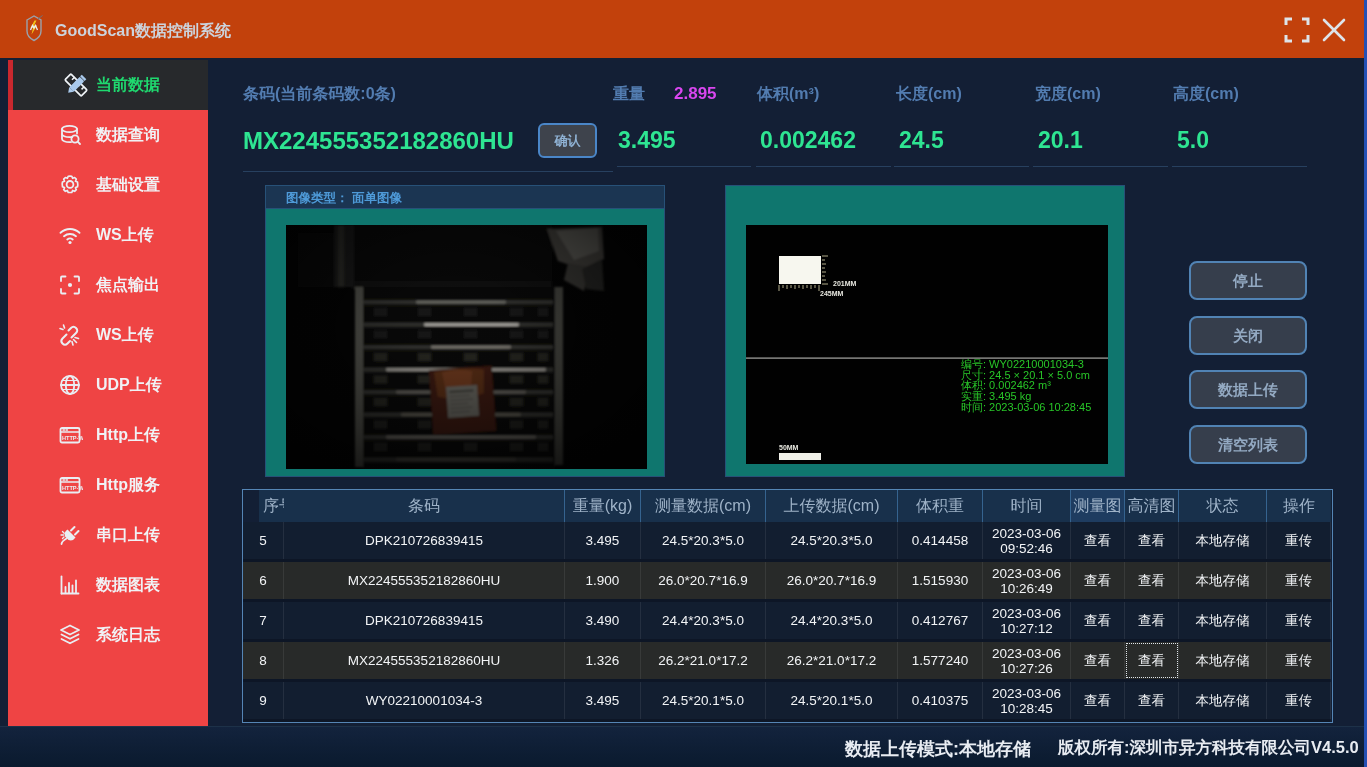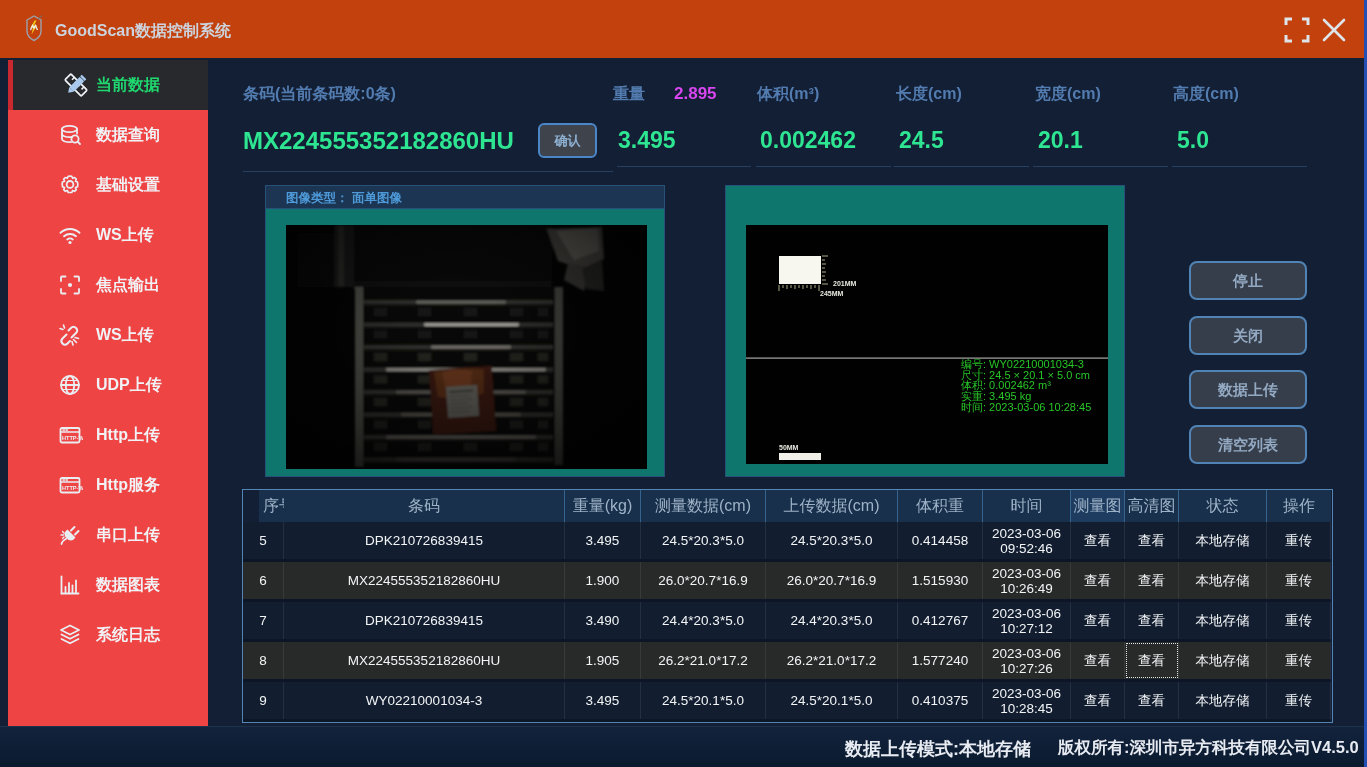--- a/index.html
+++ b/index.html
@@ -491,21 +491,21 @@
         </div>
       </div>
       <div class="row even" style="top: 152px;">
         <div class="cell" style="left: 0px; width: 41px;">
           <span>8</span>
         </div>
         <div class="cell" style="left: 41px; width: 281px;">
           <span>MX224555352182860HU</span>
         </div>
         <div class="cell" style="left: 322px; width: 76px;">
-          <span>1.905</span>
+          <span>1.326</span>
         </div>
         <div class="cell" style="left: 398px; width: 125px;">
           <span>26.2*21.0*17.2</span>
         </div>
         <div class="cell" style="left: 523px; width: 132px;">
           <span>26.2*21.0*17.2</span>
         </div>
         <div class="cell" style="left: 655px; width: 85px;">
           <span>1.577240</span>
         </div>

